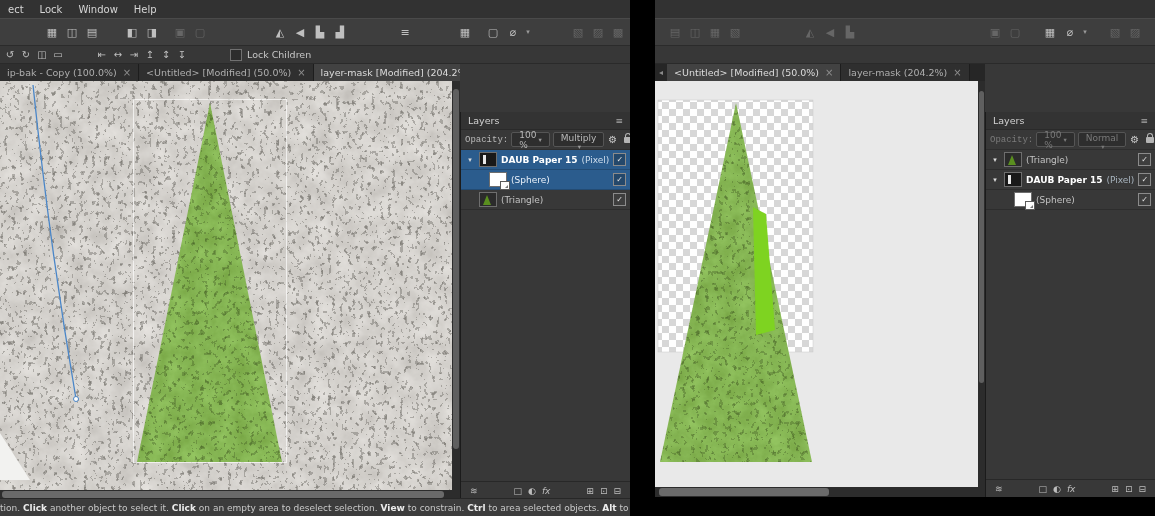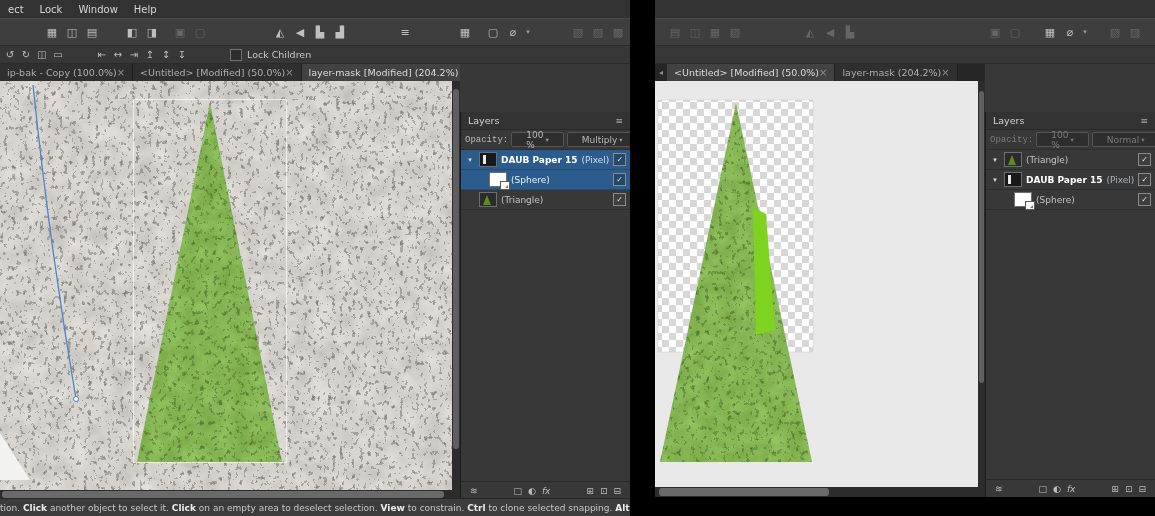--- a/index.html
+++ b/index.html
@@ -14,21 +14,21 @@
   .toolbar1{height:28px;background:#3e3e3e;border-top:1px solid #4a4a4a;border-bottom:1px solid #2b2b2b;display:flex;align-items:center;box-sizing:border-box;}
   .toolbar2{height:18px;background:#373737;border-bottom:1px solid #2a2a2a;display:flex;align-items:center;box-sizing:border-box;}
   .tbi{width:20px;height:18px;display:flex;align-items:center;justify-content:center;font-size:11px;color:#bfbfbf;flex:none;}
   .toolbar2 .tbi{width:16px;height:14px;font-size:10px;}
   .tbi.disabled{color:#666;}
   .tbi.caret{width:10px;font-size:7px;color:#999;}
   .checkbox{width:10px;height:10px;background:#2d2d2d;border:1px solid #707070;flex:none;}
   .lock-label{font-size:9.5px;color:#c6c6c6;margin-left:5px;}
 
   .tabbar{height:17px;background:#262626;display:flex;align-items:stretch;font-size:9.5px;color:#aeaeae;overflow:hidden;}
-  .tab{display:flex;align-items:center;padding:0 7px;background:#2f2f2f;border-right:1px solid #1d1d1d;white-space:nowrap;}
+  .tab{display:flex;align-items:center;gap:6px;padding:0 7px;background:#2f2f2f;border-right:1px solid #1d1d1d;white-space:nowrap;}
   .tab.active{background:#424242;color:#dcdcdc;}
   .tab .close{color:#8d8d8d;font-size:10px;}
   .tab-overflow{width:12px;display:flex;align-items:center;justify-content:center;color:#8a8a8a;font-size:8px;flex:none;}
 
   .main{display:flex;}
   #win-left .main{height:435px;}
   #win-right .main{height:433px;}
   .canvas-col{display:flex;flex-direction:column;flex:none;}
   #win-left .canvas-col{width:460px;}
   #win-right .canvas-col{width:330px;}
@@ -45,24 +45,24 @@
   #win-right .hscroll{height:10px;}
   .hscroll .thumb{position:absolute;top:1px;bottom:1px;background:#6a6a6a;border-radius:3px;}
   #win-left .hscroll .thumb{left:2px;width:96%;}
   #win-right .hscroll .thumb{left:4px;width:170px;}
 
   .layers-col{width:170px;border-left:1px solid #1b1b1b;background:#383838;display:flex;flex-direction:column;box-sizing:border-box;margin-top:48px;}
   .panel-header{height:17px;background:#333;display:flex;align-items:center;font-size:9.5px;color:#d2d2d2;padding:0 7px;border-bottom:1px solid #2a2a2a;flex:none;}
   .panel-menu{margin-left:auto;color:#a9a9a9;font-size:9px;}
   .panel-controls{height:19px;display:flex;align-items:center;font-size:9px;color:#b9b9b9;padding:0 4px;gap:3px;border-bottom:1px solid #2e2e2e;flex:none;}
   .plabel{flex:none;font-family:Liberation Mono, monospace;}
-  .dd{background:#2e2e2e;border:1px solid #555;height:13px;display:flex;align-items:center;justify-content:space-between;padding:0 14px;border-radius:2px;box-sizing:content-box;}
+  .dd{background:#2e2e2e;border:1px solid #555;height:13px;display:flex;align-items:center;justify-content:space-between;padding:0 7px;border-radius:2px;box-sizing:content-box;}
   .dd .caret{font-size:6.5px;color:#999;margin-left:2px;}
   .dd.opacity{width:36px;}
-  .dd.blend{width:50px;}
+  .dd.blend{width:50px;flex-direction:column;}
   .gear{color:#c9c9c9;font-size:10px;margin-left:1px;}
   .lock{width:8px;height:6px;background:#b5b5b5;border-radius:1px;position:relative;margin-left:4px;flex:none;}
   .lock:before{content:"";position:absolute;left:1px;top:-4px;width:4px;height:4px;border:1.5px solid #b5b5b5;border-bottom:none;border-radius:3px 3px 0 0;}
   .panel-controls.disabled .plabel,.panel-controls.disabled .dd span{color:#7a7a7a;}
 
   .layer-list{flex:1;background:#383838;overflow:hidden;}
   .layer-row{height:19px;display:flex;align-items:center;font-size:9px;color:#c3c3c3;padding:0 4px;gap:4px;border-bottom:1px solid rgba(0,0,0,0.18);}
   .layer-row.selected{background:var(--accent-blue,#2b5c8d);color:#eaf2fb;}
   .expand{width:10px;font-size:7px;color:#dadada;text-align:center;flex:none;}
   .indent{width:20px;flex:none;}
@@ -277,21 +277,21 @@
         <span class="pbi fx">fx</span>
         <span class="pb-spacer"></span>
         <span class="pbi">⊞</span>
         <span class="pbi">⊡</span>
         <span class="pbi">⊟</span>
       </div>
     </div>
   </div>
 
   <div class="statusbar">
-    <span>tion. </span><b>Click</b><span> another object to select it. </span><b>Click</b><span> on an empty area to deselect selection. </span><b>View</b><span> to constrain. </span><b>Ctrl</b><span> to clone selected snapping. </span><b>Alt</b><span> to ignore snapping.</span>
+    <span>tion. </span><b>Click</b><span> another object to select it. </span><b>Click</b><span> on an empty area to deselect selection. </span><b>View</b><span> to constrain. </span><b>Ctrl</b><span> to area selected objects. </span><b>Alt</b><span> to ignore snapping.</span>
   </div>
 </div>
 
 <div class="window" id="win-right">
 
   <div class="menubar"></div>
 
   <div class="toolbar1">
     <span class="tbi ml10 disabled">▤</span>
     <span class="tbi disabled">◫</span>

